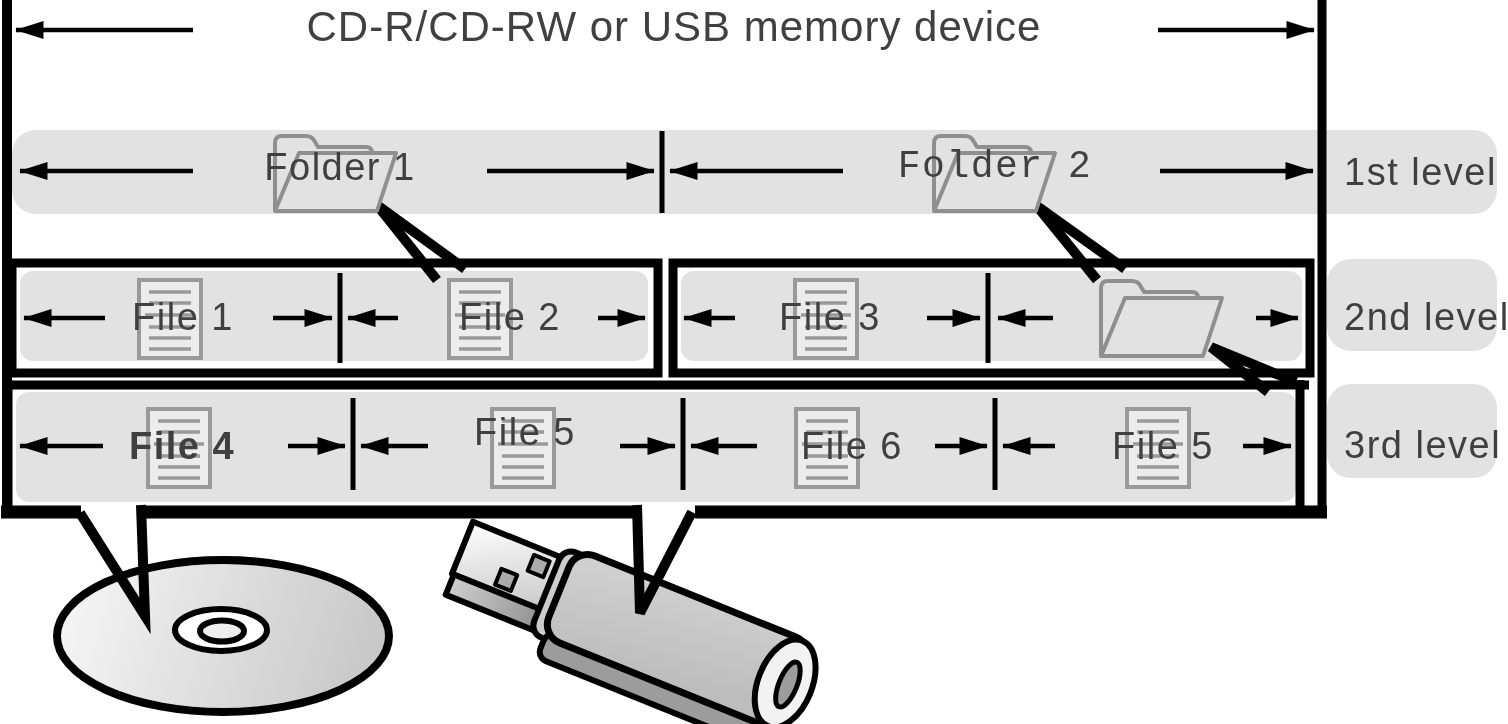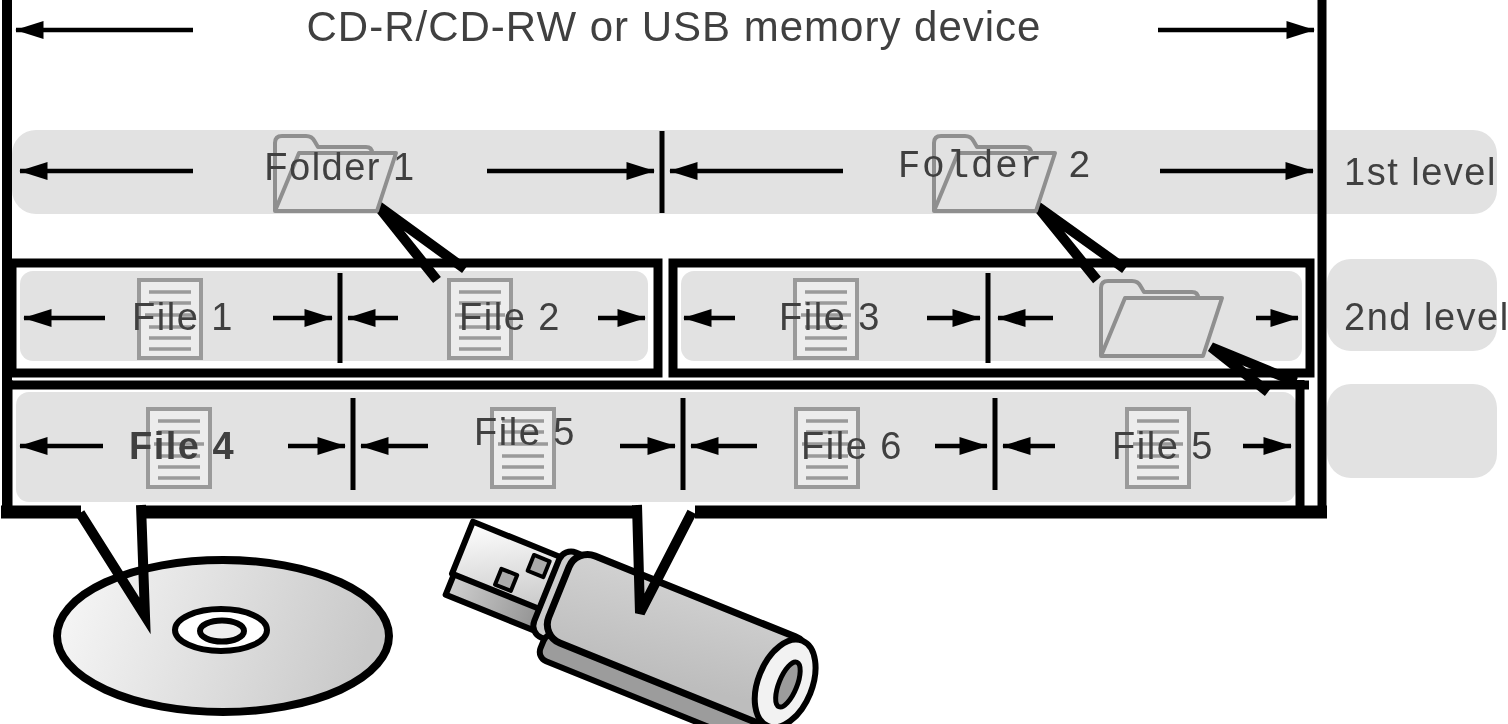--- a/index.html
+++ b/index.html
@@ -195,14 +195,15 @@
 
   <div class="lbl" style="left:183px;top:317px;">File 1</div>
   <div class="lbl" style="left:510px;top:317px;">File 2</div>
   <div class="lbl" style="left:830px;top:317px;">File 3</div>
   <div class="lbl lvl" style="left:1344px;top:317px;">2nd level</div>
 
   <div class="lbl" style="left:182px;top:446px;font-weight:bold;">File 4</div>
   <div class="lbl" style="left:525px;top:432px;text-align:right;">File 5</div>
   <div class="lbl" style="left:852px;top:446px;">File 6</div>
   <div class="lbl" style="left:1163px;top:446px;">File 5</div>
+  <div class="lbl lvl" style="left:1344px;top:445px;">3rd level</div>
 
 </div>
 
 </body></html>

